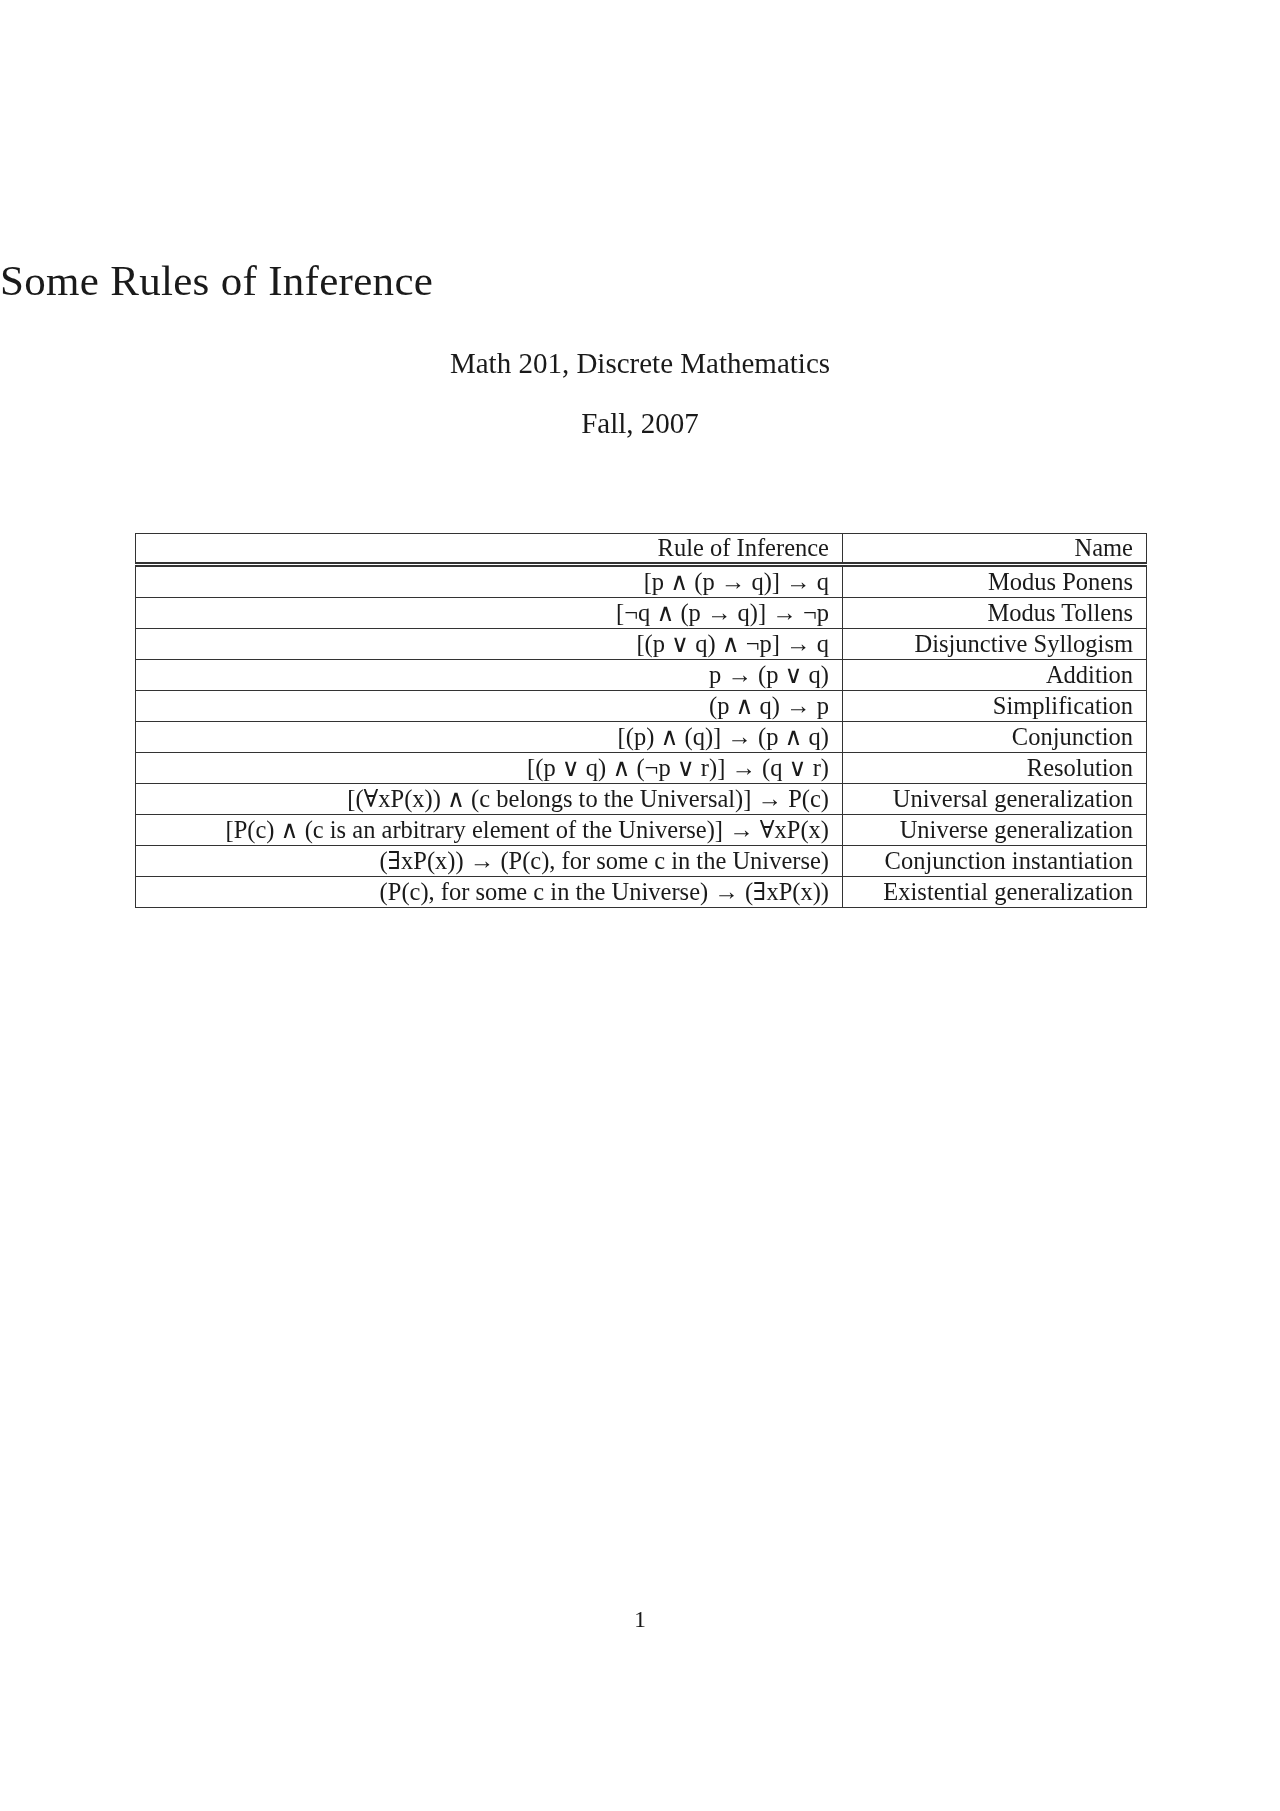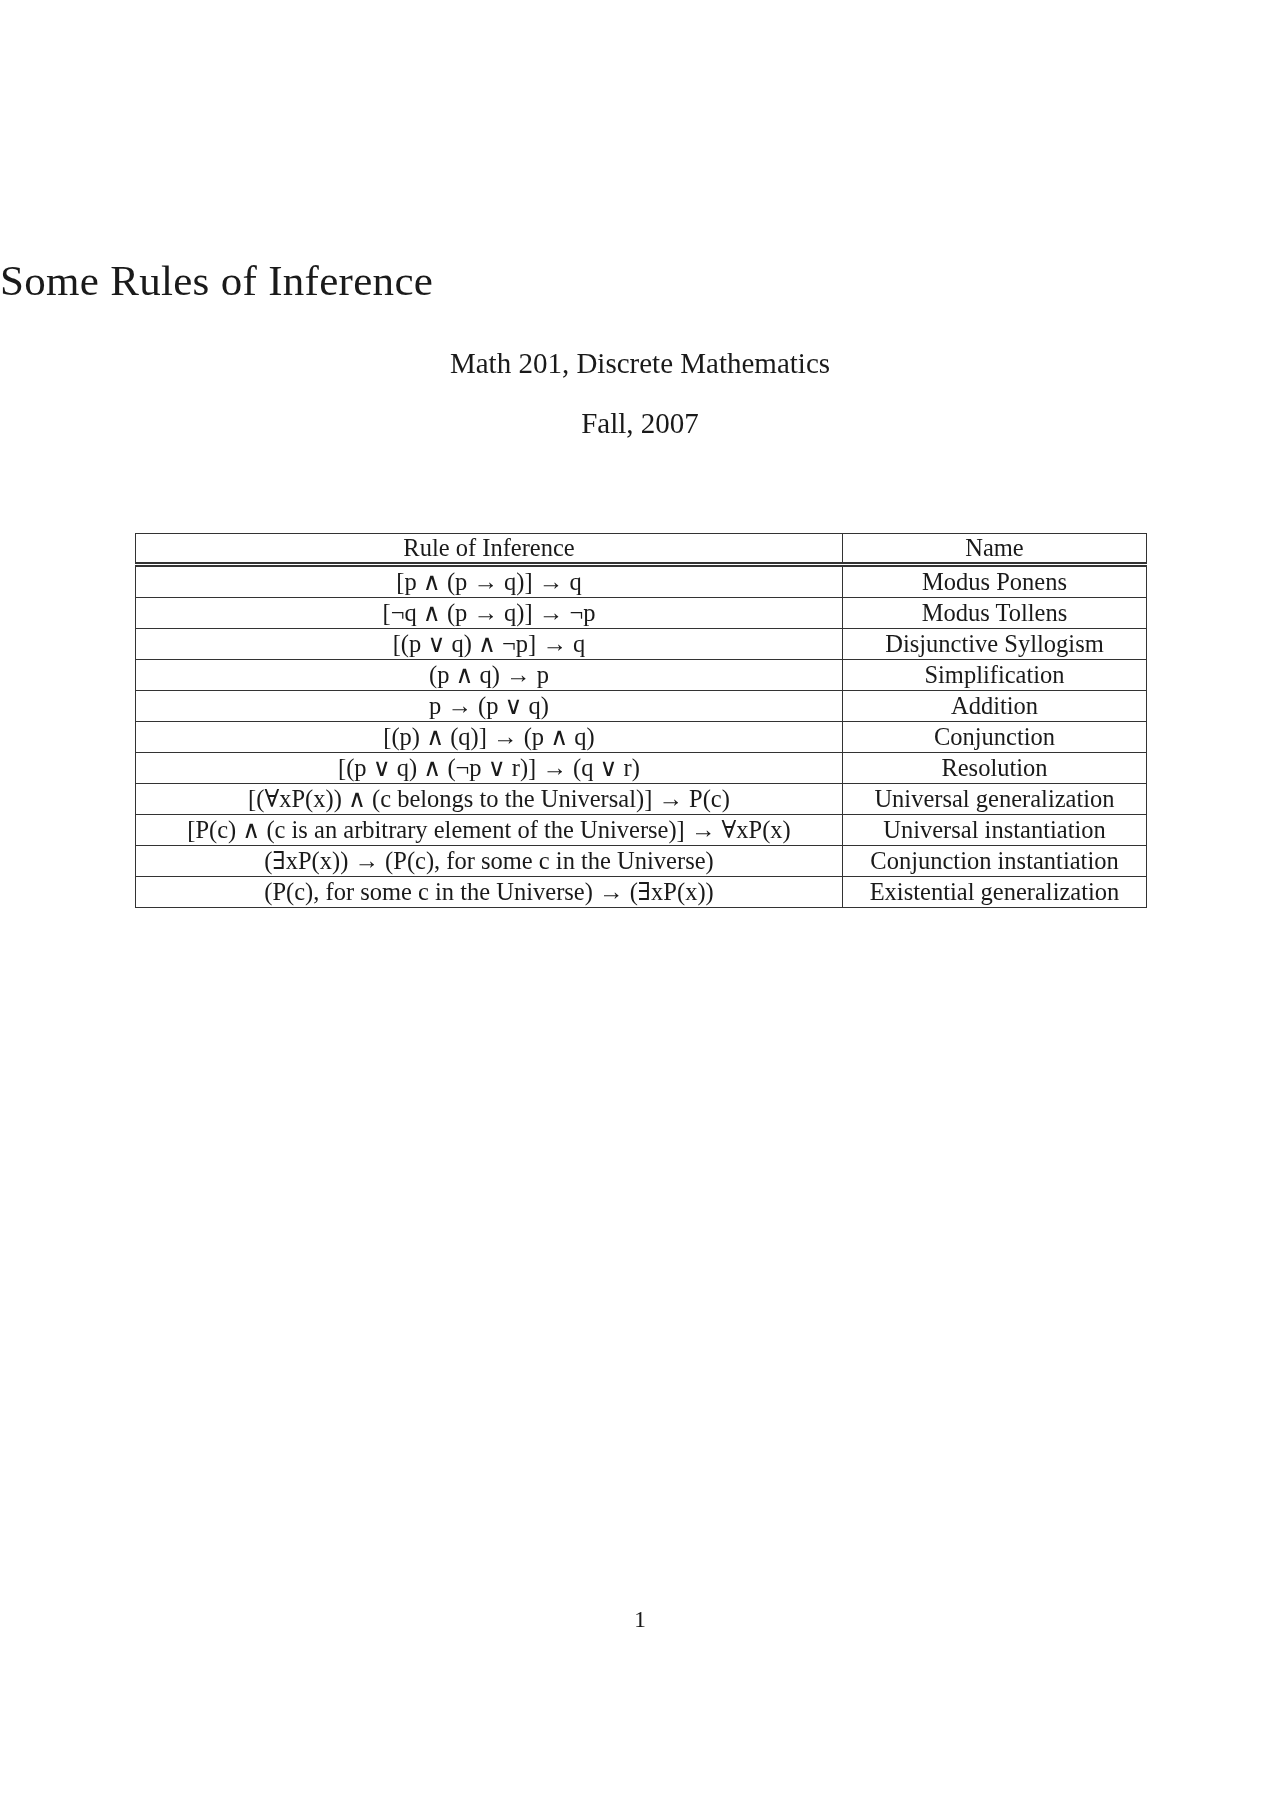--- a/index.html
+++ b/index.html
@@ -47,21 +47,21 @@
     left: 135px;
     top: 533px;
     width: 1012px;
     border-collapse: collapse;
     font-family: "Liberation Serif", "DejaVu Serif", serif;
     font-size: 24.5px;
   }
   .rules-table th, .rules-table td {
     border: 1.6px solid #333333;
     padding: 0 13px;
-    text-align: center;
+    text-align: right;
     font-weight: normal;
     white-space: nowrap;
     height: 30px;
     line-height: 30px;
   }
   .rules-table th { height: 28px; line-height: 28px; }
   .rules-table thead tr { border-bottom: 5px double #333333; }
   .rules-table .col-rule { width: 680px; }
   .rules-table .col-name { width: 277px; }
   .math {
@@ -98,42 +98,42 @@
     </tr>
     <tr>
       <td class="math">[¬q ∧ (p → q)] → ¬p</td>
       <td>Modus Tollens</td>
     </tr>
     <tr>
       <td class="math">[(p ∨ q) ∧ ¬p] → q</td>
       <td>Disjunctive Syllogism</td>
     </tr>
     <tr>
+      <td class="math">p → (p ∨ q)</td>
+      <td>Addition</td>
+    </tr>
+    <tr>
       <td class="math">(p ∧ q) → p</td>
       <td>Simplification</td>
-    </tr>
-    <tr>
-      <td class="math">p → (p ∨ q)</td>
-      <td>Addition</td>
     </tr>
     <tr>
       <td class="math">[(p) ∧ (q)] → (p ∧ q)</td>
       <td>Conjunction</td>
     </tr>
     <tr>
       <td class="math">[(p ∨ q) ∧ (¬p ∨ r)] → (q ∨ r)</td>
       <td>Resolution</td>
     </tr>
     <tr>
       <td class="math">[(∀xP(x)) ∧ (c belongs to the Universal)] → P(c)</td>
       <td>Universal generalization</td>
     </tr>
     <tr>
       <td class="math">[P(c) ∧ (c is an arbitrary element of the Universe)] → ∀xP(x)</td>
-      <td>Universal instantiation</td>
+      <td>Universe generalization</td>
     </tr>
     <tr>
       <td class="math">(∃xP(x)) → (P(c), for some c in the Universe)</td>
       <td>Conjunction instantiation</td>
     </tr>
     <tr>
       <td class="math">(P(c), for some c in the Universe) → (∃xP(x))</td>
       <td>Existential generalization</td>
     </tr>
   </tbody>

